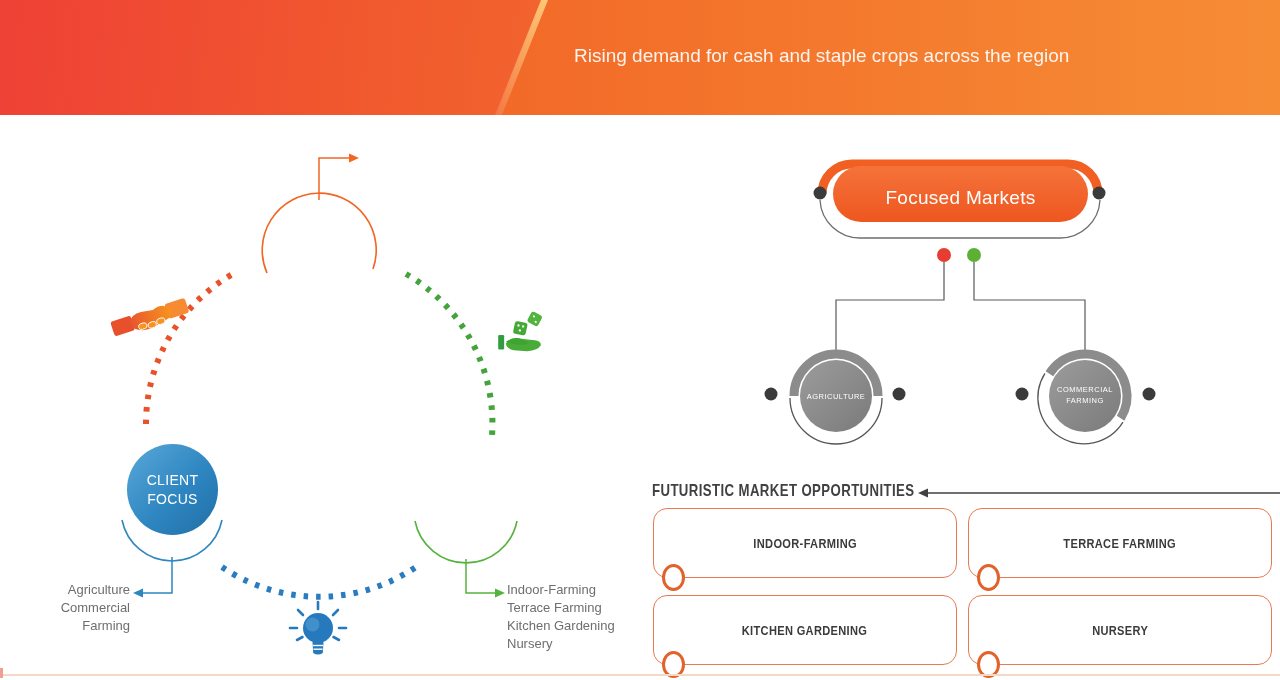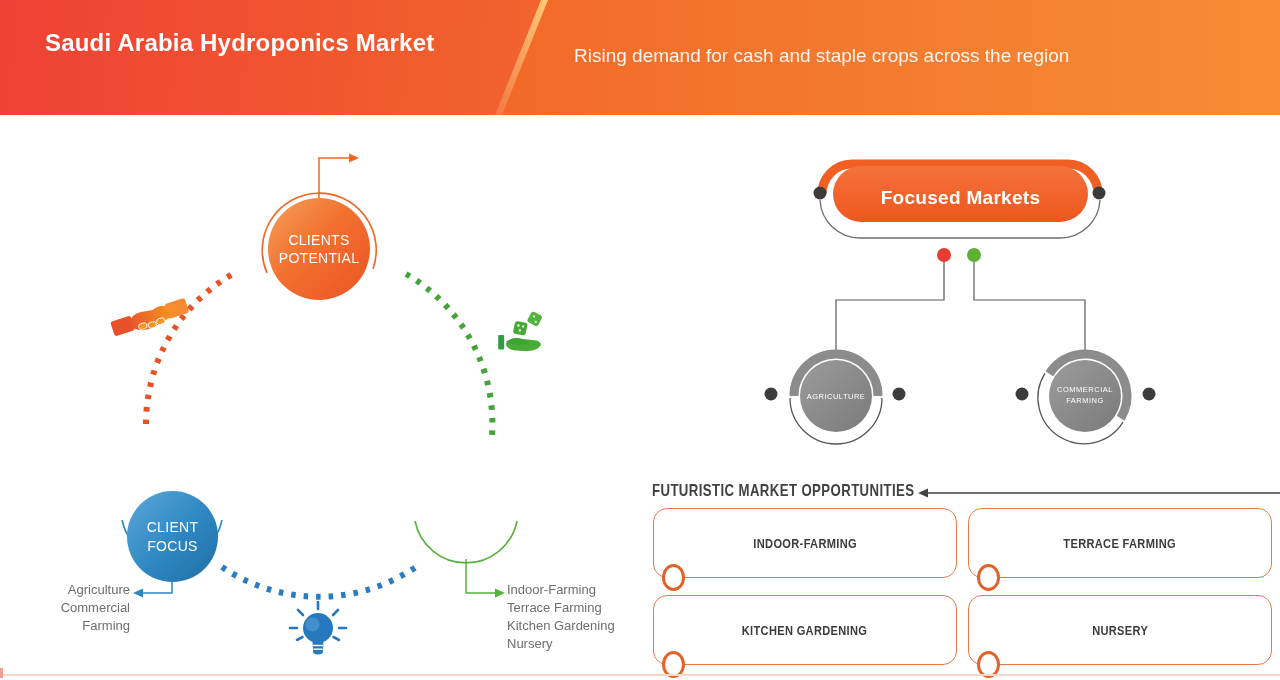--- a/index.html
+++ b/index.html
@@ -17,33 +17,33 @@
           background:linear-gradient(180deg,rgba(255,214,130,.85),rgba(255,255,255,.12));
           transform:skewX(-21.8deg);transform-origin:top left;}
   .title{position:absolute;left:45px;top:29px;font-size:24px;font-weight:bold;color:#fff;letter-spacing:.2px;}
   .subtitle{position:absolute;left:574px;top:45px;font-size:19px;color:#fdf4ee;}
 
   
   .node{position:absolute;border-radius:50%;display:flex;align-items:center;justify-content:center;
         color:#fff;text-align:center;font-size:14px;line-height:1.3;letter-spacing:.3px;}
   #node-cp{left:268px;top:198px;width:102px;height:102px;
         background:linear-gradient(135deg,#f7a15d 0%,#f2702f 45%,#ec5423 100%);}
-  #node-cf{left:127px;top:491px;width:91px;height:91px;
+  #node-cf{left:127px;top:444px;width:91px;height:91px;
         background:linear-gradient(135deg,#5aa8d9 0%,#2e86c1 55%,#216ea6 100%);}
   #node-hb{left:419px;top:466px;width:93px;height:93px;
         background:linear-gradient(135deg,#9ccb43 0%,#55b23c 55%,#2f9e3f 100%);}
 
   .annotation{position:absolute;color:#6d6e71;font-size:13px;line-height:1.38;}
   #ann-0{left:365px;top:151px;}
   #ann-1{left:36px;top:581px;width:94px;text-align:right;}
   #ann-2{left:507px;top:581px;}
 
   
   .pill-label{position:absolute;left:833px;top:166px;width:255px;height:64px;display:flex;
-        align-items:center;justify-content:center;color:#fff;font-size:19px;font-weight:bold;letter-spacing:.3px;}
+        align-items:center;justify-content:center;color:#fff;font-size:19px;font-weight:normal;letter-spacing:.3px;}
   .branch-label{position:absolute;color:#fff;text-align:center;font-size:7.5px;letter-spacing:.5px;line-height:1.5;}
   #branch-0{left:786px;top:391px;width:100px;}
   #branch-1{left:1035px;top:384px;width:100px;}
 
   
   .opp-heading{position:absolute;left:652px;top:481px;color:#414042;font-size:16.5px;font-weight:bold;
         white-space:nowrap;transform:scaleX(.8);transform-origin:left center;letter-spacing:.5px;}
   .opp-box{position:absolute;width:302px;height:68px;border:1.6px solid #e87a50;border-radius:14px;
         display:flex;align-items:center;justify-content:center;background:#fff;}
   .opp-label{color:#3b3b3d;font-size:13.5px;font-weight:bold;letter-spacing:.4px;white-space:nowrap;
@@ -62,21 +62,20 @@
 </style>
 </head>
 <body>
 
 <div id="canvas">
 
   <div class="header">
     <div class="header-right"></div>
     <div class="header-slash"></div>
   </div>
-  <div class="title">Saudi Arabia Hydroponics Market</div>
   <div class="subtitle">Rising demand for cash and staple crops across the region</div>
 
   <svg width="1280" height="680" viewBox="0 0 1280 680">
     <defs>
       <linearGradient id="pillGrad" x1="0" y1="0" x2="0" y2="1">
         <stop offset="0" stop-color="#f4733a"></stop>
           <stop offset="1" stop-color="#ee571f"></stop>
       </linearGradient>
       <linearGradient id="grayGrad" x1="0" y1="0" x2="1" y2="1">
         <stop offset="0" stop-color="#9c9c9c"></stop>
@@ -186,22 +185,20 @@
       <circle cx="1022" cy="394" r="6.5" fill="#3b3b3b"></circle>
       <circle cx="1149" cy="394" r="6.5" fill="#3b3b3b"></circle>
     </g>
 
     <g>
       <line x1="928" y1="493" x2="1280" y2="493" stroke="#414042" stroke-width="1.5"></line>
       <polygon points="928,488.5 918,493 928,497.5" fill="#414042"></polygon>
     </g>
   </svg>
 
-  <div class="node pre" id="node-cp">CLIENTS
-POTENTIAL</div>
   <div class="node pre" id="node-cf">CLIENT
 FOCUS</div>
 
   <div class="annotation pre" id="ann-1">Agriculture
 Commercial
 Farming</div>
   <div class="annotation pre" id="ann-2">Indoor-Farming
 Terrace Farming
 Kitchen Gardening
 Nursery</div>

